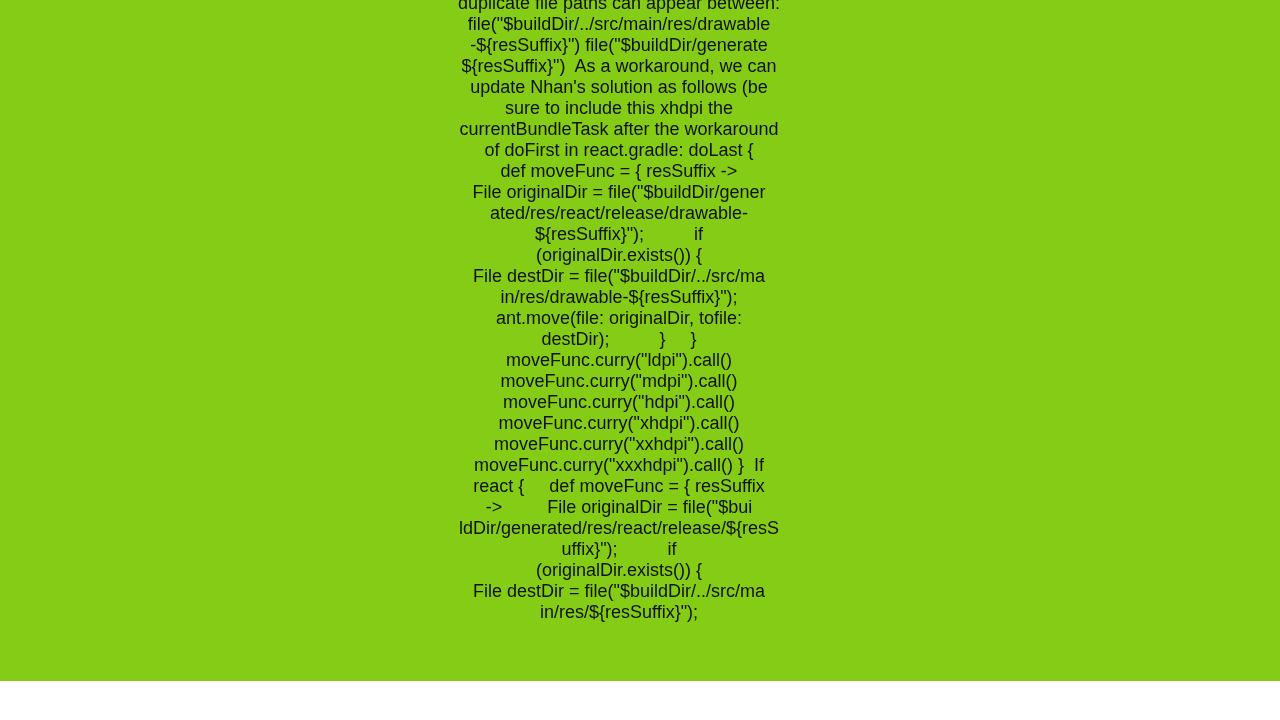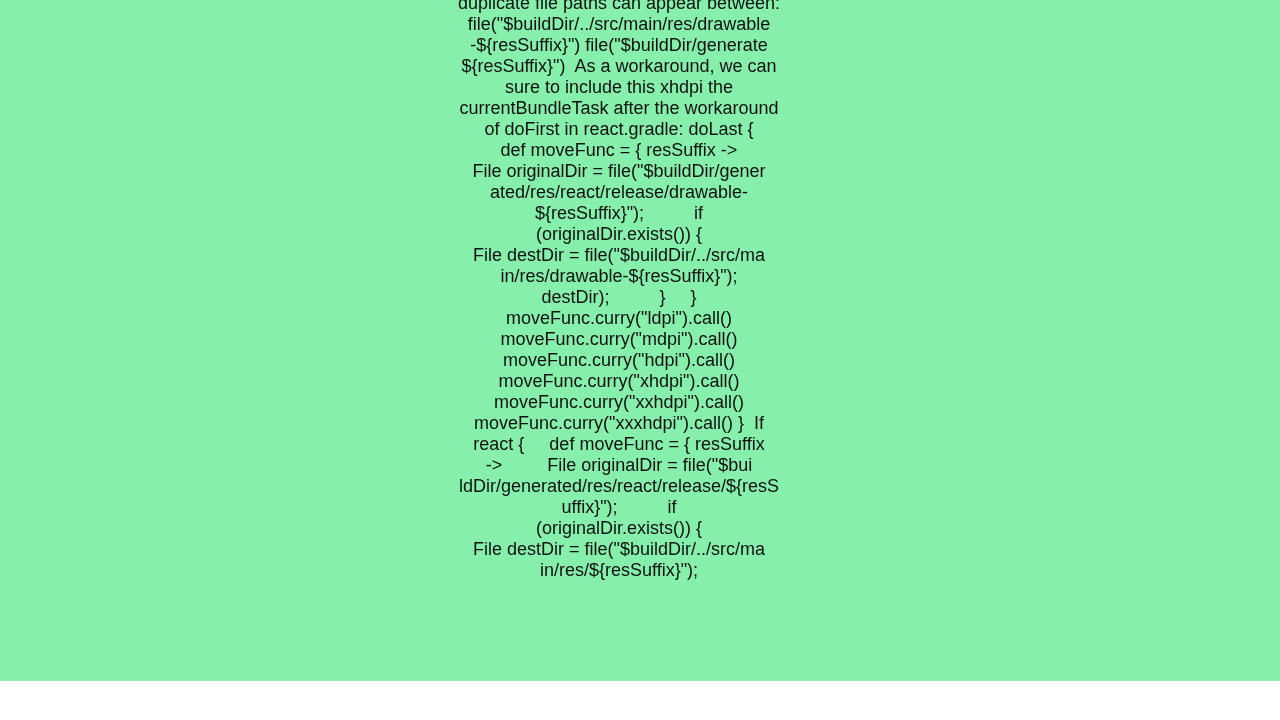--- a/index.html
+++ b/index.html
@@ -10,21 +10,21 @@
       height: 720px;
       overflow: hidden;
     }
     .viewport {
       position: absolute;
       left: 0;
       top: 0;
       width: 1280px;
       height: 681px;
       overflow: hidden;
-      background: #86efac;
+      background: #84cc16;
     }
     .text-block {
       position: absolute;
       left: 452px;
       top: -7px;
       width: 334px;
       font-family: "Liberation Sans", sans-serif;
       font-size: 18px;
       line-height: 21px;
       color: #111111;
@@ -38,30 +38,32 @@
   </style>
 </head>
 <body>
 
 <div class="viewport">
   <div class="text-block">
     <span class="line">duplicate file paths can appear between:</span>
     <span class="line">file("$buildDir/../src/main/res/drawable</span>
     <span class="line">-${resSuffix}") file("$buildDir/generate</span>
     <span class="line">${resSuffix}")  As a workaround, we can</span>
+    <span class="line">update Nhan's solution as follows (be</span>
     <span class="line">sure to include this xhdpi the</span>
     <span class="line">currentBundleTask after the workaround</span>
     <span class="line">of doFirst in react.gradle: doLast {</span>
     <span class="line">def moveFunc = { resSuffix -&gt;</span>
     <span class="line">File originalDir = file("$buildDir/gener</span>
     <span class="line">ated/res/react/release/drawable-</span>
     <span class="line">${resSuffix}");          if</span>
     <span class="line">(originalDir.exists()) {</span>
     <span class="line">File destDir = file("$buildDir/../src/ma</span>
     <span class="line">in/res/drawable-${resSuffix}");</span>
+    <span class="line">ant.move(file: originalDir, tofile:</span>
     <span class="line">destDir);          }     }</span>
     <span class="line">moveFunc.curry("ldpi").call()</span>
     <span class="line">moveFunc.curry("mdpi").call()</span>
     <span class="line">moveFunc.curry("hdpi").call()</span>
     <span class="line">moveFunc.curry("xhdpi").call()</span>
     <span class="line">moveFunc.curry("xxhdpi").call()</span>
     <span class="line">moveFunc.curry("xxxhdpi").call() }  If</span>
     <span class="line">react {     def moveFunc = { resSuffix</span>
     <span class="line">-&gt;         File originalDir = file("$bui</span>
     <span class="line">ldDir/generated/res/react/release/${resS</span>

